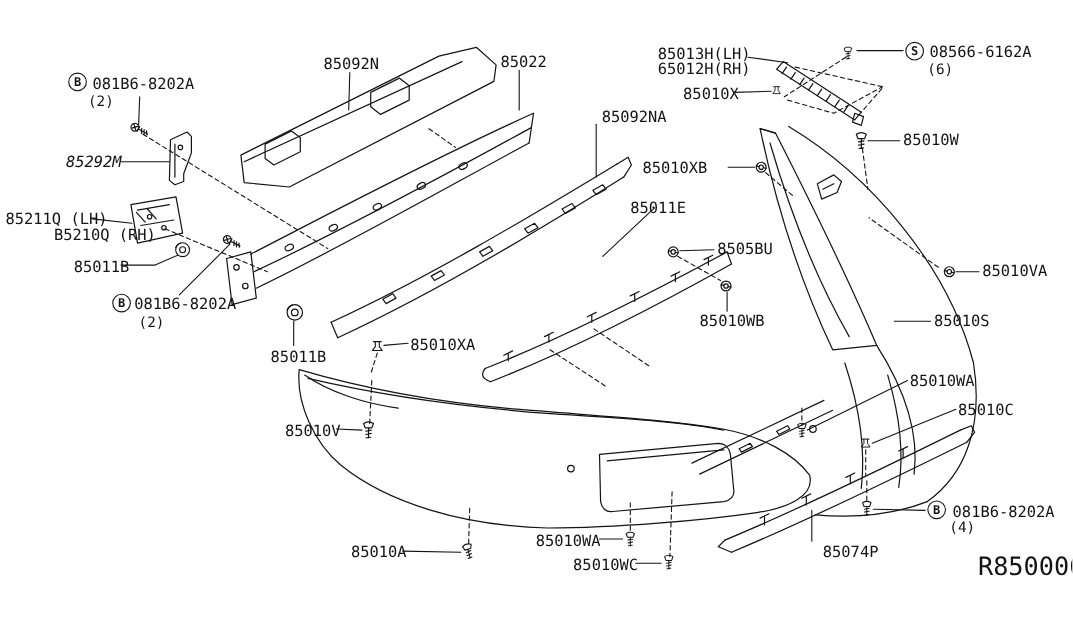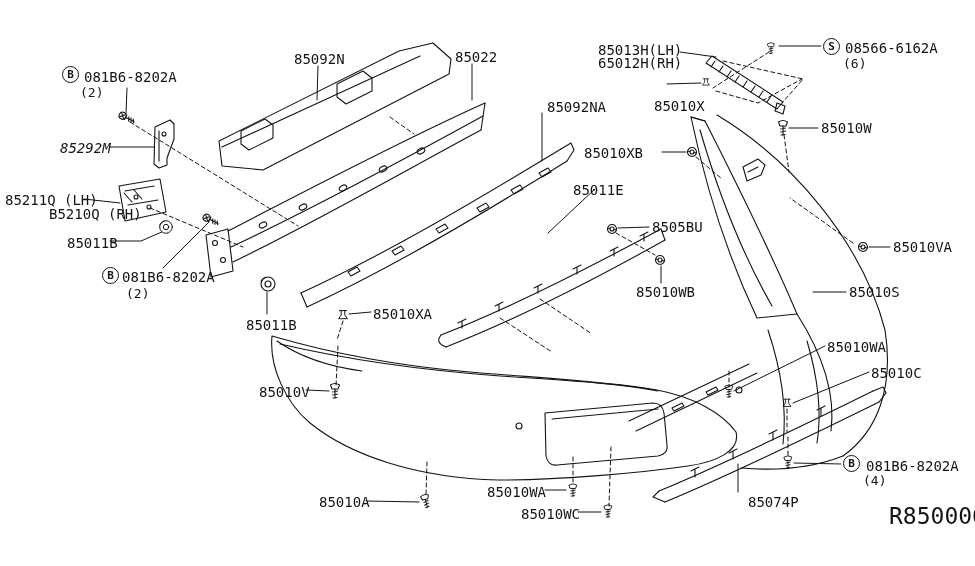--- a/index.html
+++ b/index.html
@@ -239,21 +239,21 @@
       <div class="lbl part" style="left: 122px; top: 270px;">081B6-8202A</div>
       <div class="lbl qty" style="left: 126px; top: 287px;">(2)</div>
       <div class="lbl part" style="left: 294px; top: 52px;">85092N</div>
       <div class="lbl part" style="left: 455px; top: 50px;">85022</div>
       <div class="lbl part" style="left: 506px; top: 100px; margin-left: 41px;">85092NA</div>
       <div class="lbl part" style="left: 598px; top: 43px;">85013H(LH)</div>
       <div class="lbl part" style="left: 598px; top: 56px;">65012H(RH)</div>
       <div class="lbl circle" style="left: 823px; top: 38px;">S</div>
       <div class="lbl part" style="left: 845px; top: 41px;">08566-6162A</div>
       <div class="lbl qty" style="left: 843px; top: 57px;">(6)</div>
-      <div class="lbl part" style="left: 654px; top: 79px; margin-top: 20px;">85010X</div>
+      <div class="lbl part" style="left: 621px; top: 79px;">85010X</div>
       <div class="lbl part" style="left: 821px; top: 121px;">85010W</div>
       <div class="lbl part" style="left: 584px; top: 146px;">85010XB</div>
       <div class="lbl part" style="left: 573px; top: 159px; margin-top: 24px;">85011E</div>
       <div class="lbl part" style="left: 652px; top: 220px;">8505BU</div>
       <div class="lbl part" style="left: 893px; top: 240px;">85010VA</div>
       <div class="lbl part" style="left: 636px; top: 285px;">85010WB</div>
       <div class="lbl part" style="left: 849px; top: 285px;">85010S</div>
       <div class="lbl part" style="left: 246px; top: 318px;">85011B</div>
       <div class="lbl part" style="left: 373px; top: 307px;">85010XA</div>
       <div class="lbl part" style="left: 259px; top: 385px;">85010V</div>

